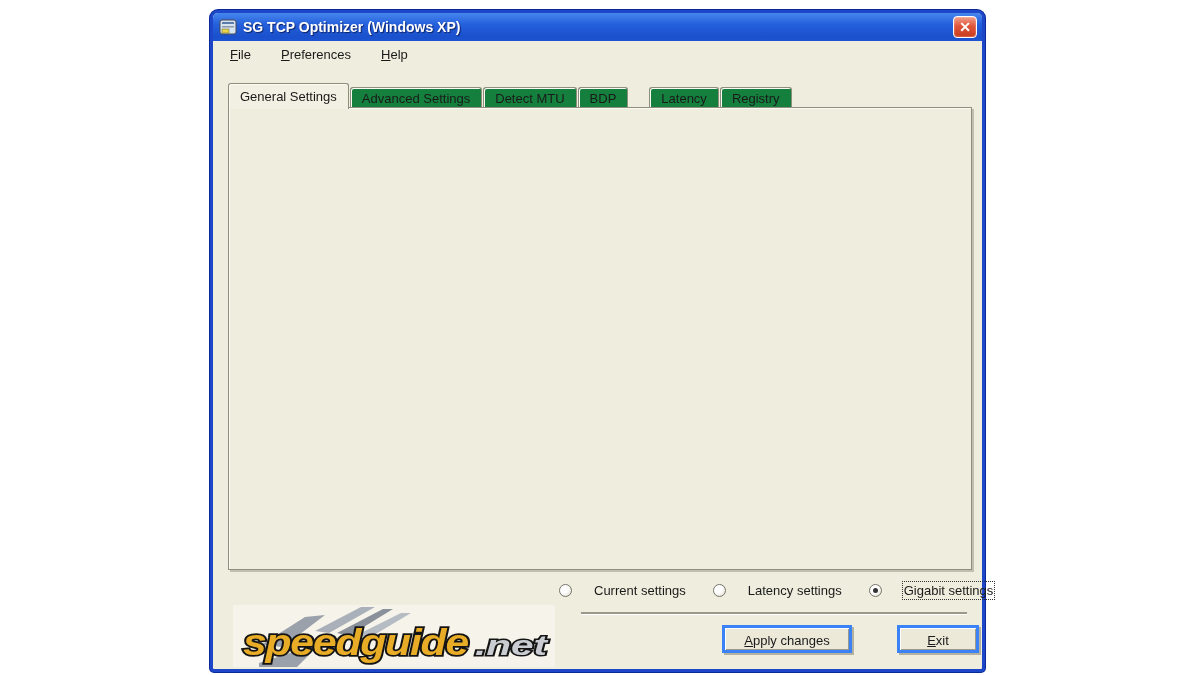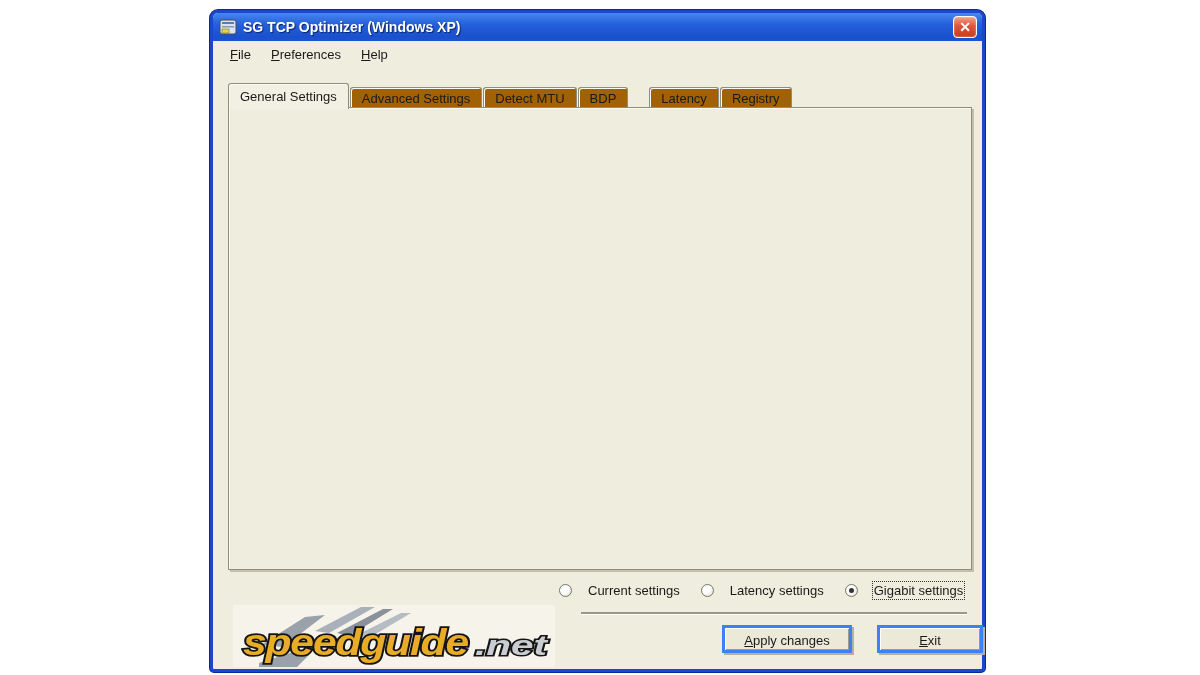--- a/index.html
+++ b/index.html
@@ -21,29 +21,29 @@
   .titlebar .title { color:#fff; font-weight:bold; font-size:14px; text-shadow:1px 1px 1px rgba(0,0,30,.6); margin-left:6px; flex:1; }
   .app-icon { width:18px; height:16px; }
   .close-btn {
     width:24px; height:22px; border-radius:4px; border:1px solid #fff;
     background:linear-gradient(180deg,#F2A08A 0%, #E0553A 45%, #C93A1C 100%);
     color:#fff; font-weight:bold; font-size:14px; line-height:20px; text-align:center; cursor:default;
     box-shadow:inset 0 0 2px rgba(255,255,255,.6);
   }
 
   
-  .menubar { position:absolute; left:0; top:28px; right:0; height:26px; display:flex; align-items:center; gap:14px; padding-left:14px; }
+  .menubar { position:absolute; left:0; top:28px; right:0; height:26px; display:flex; align-items:center; gap:24px; padding-left:14px; }
   .menu-item { padding:2px 3px; }
   u { text-decoration:underline; }
 
   
   .tabs { position:absolute; left:15px; top:70px; display:flex; align-items:flex-end; }
   .tab {
     border:1px solid #8f8d7c; border-bottom:none; border-radius:3px 3px 0 0;
-    background:#a16207; padding:3px 11px 3px 11px; height:22px; margin-right:1px;
+    background:#15803d; padding:3px 11px 3px 11px; height:22px; margin-right:1px;
     box-shadow:inset 1px 1px 0 #fbfaf3;
   }
   .tab.active { background:#F2F0E3; height:26px; padding-top:5px; position:relative; z-index:3; font-size:13px; }
   .tab.gap { margin-right:21px; }
 
   
   .tabpanel {
     position:absolute; left:15px; top:94px; width:744px; height:463px;
     background:#EFEDDE; border:1px solid #8f8d7c; z-index:1;
     box-shadow:inset 1px 1px 0 #fbfaf3, 2px 2px 0 #c2bfae;
@@ -76,21 +76,21 @@
   .checkbox { width:13px; height:13px; background:#fff; border:1px solid #77766a;
     box-shadow:inset 1px 1px 1px #cfcec4, 1px 1px 0 #c6c3b2; flex:none; }
   .cb-row { position:absolute; display:flex; align-items:center; gap:7px; }
   .radio { width:13px; height:13px; border-radius:50%; background:radial-gradient(circle at 35% 35%, #ffffff 40%, #d9d7c8); border:1px solid #77766a; position:relative; flex:none; }
   .radio.selected::after { content:""; position:absolute; left:3px; top:3px; width:5px; height:5px; border-radius:50%; background:#333; }
 
   .field-row { position:absolute; display:flex; align-items:center; }
   .field-row .flabel { width:165px; text-align:right; padding-right:6px; white-space:nowrap; }
 
   
-  .radio-row { position:absolute; left:346px; top:570px; display:flex; align-items:center; gap:16px; }
+  .radio-row { position:absolute; left:346px; top:570px; display:flex; align-items:center; gap:22px; }
   .radio-row .rlabel { white-space:nowrap; }
   .rlabel.focused { outline:1px dotted #333; outline-offset:1px; }
   .separator { position:absolute; left:368px; top:599px; width:386px; height:2px;
     background:#9a9888; box-shadow:0 1px 0 #ffffff; }
   .btn {
     position:absolute; height:28px; background:#ECE9D8; border:3px solid #3b82f6;
     box-shadow:inset 1px 1px 0 #ffffff, inset -1px -1px 0 #9b9a8c, 2px 2px 0 #b4b1a0;
     text-align:center; line-height:26px;
   }
 
@@ -230,21 +230,21 @@
       <span class="rlabel">Current settings</span>
       <span class="radio" style="margin-left:5px;"></span>
       <span class="rlabel">Latency settings</span>
       <span class="radio selected" style="margin-left:5px;"></span>
       <span class="rlabel focused">Gigabit settings</span>
     </div>
 
     <div class="separator"></div>
 
     <div class="btn" style="left:509px; top:612px; width:130px;"><u>A</u>pply changes</div>
-    <div class="btn" style="left:664px; top:612px; width:106px;"><u>E</u>xit</div>
+    <div class="btn" style="left:684px; top:612px; width:82px;"><u>E</u>xit</div>
 
     <div class="logo">
       <svg width="322" height="62" viewBox="0 0 322 62">
         <rect x="0" y="0" width="322" height="62" fill="#F6F4EA"></rect>
         <polygon points="28,40 72,12 92,10 50,42" fill="#9aa1ab"></polygon>
         <polygon points="82,26 128,2 142,2 96,28" fill="#aab0b9"></polygon>
         <polygon points="104,28 150,4 160,4 116,31" fill="#8a919b"></polygon>
         <polygon points="124,30 168,8 178,8 136,33" fill="#b6bcc4"></polygon>
         <polygon points="26,58 88,38 64,62 26,62" fill="#9aa1ab"></polygon>
         <text x="10" y="50" textLength="225" lengthAdjust="spacingAndGlyphs" font-family="Liberation Sans, sans-serif" font-size="36" font-weight="bold" font-style="italic" fill="#E9AC26" stroke="#141414" stroke-width="3.5" paint-order="stroke" letter-spacing="-1">speedguide</text>

